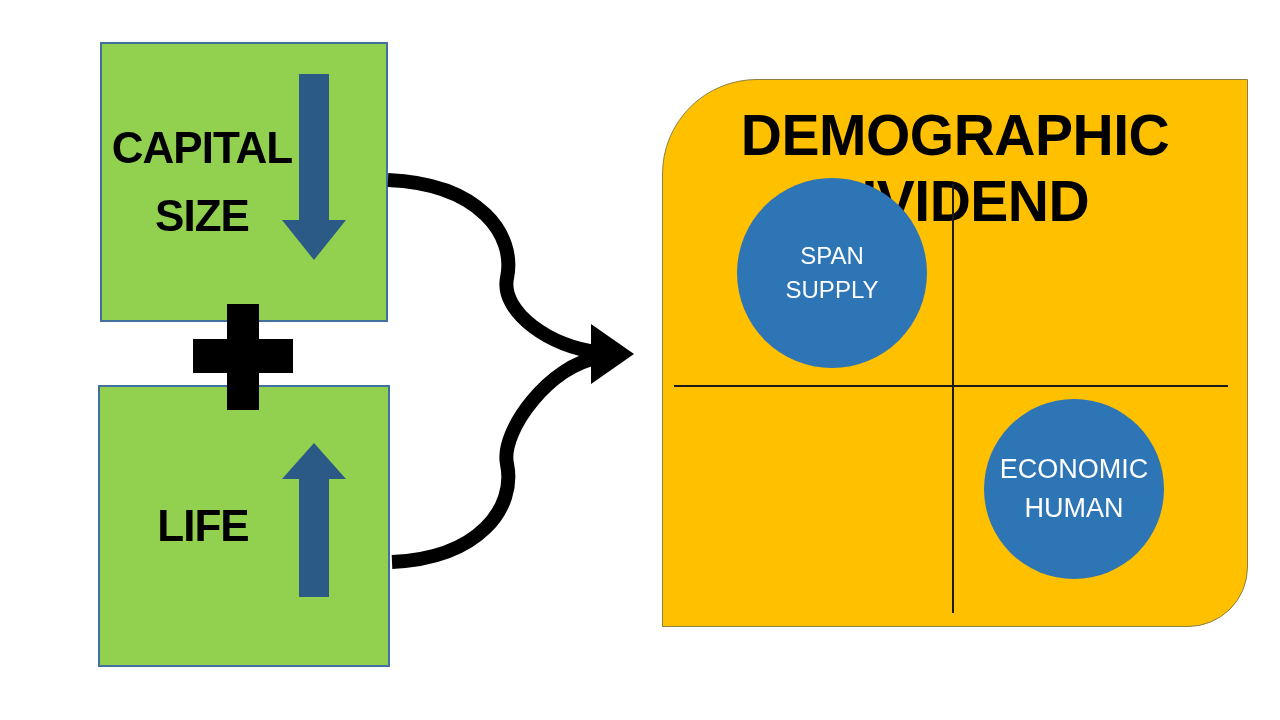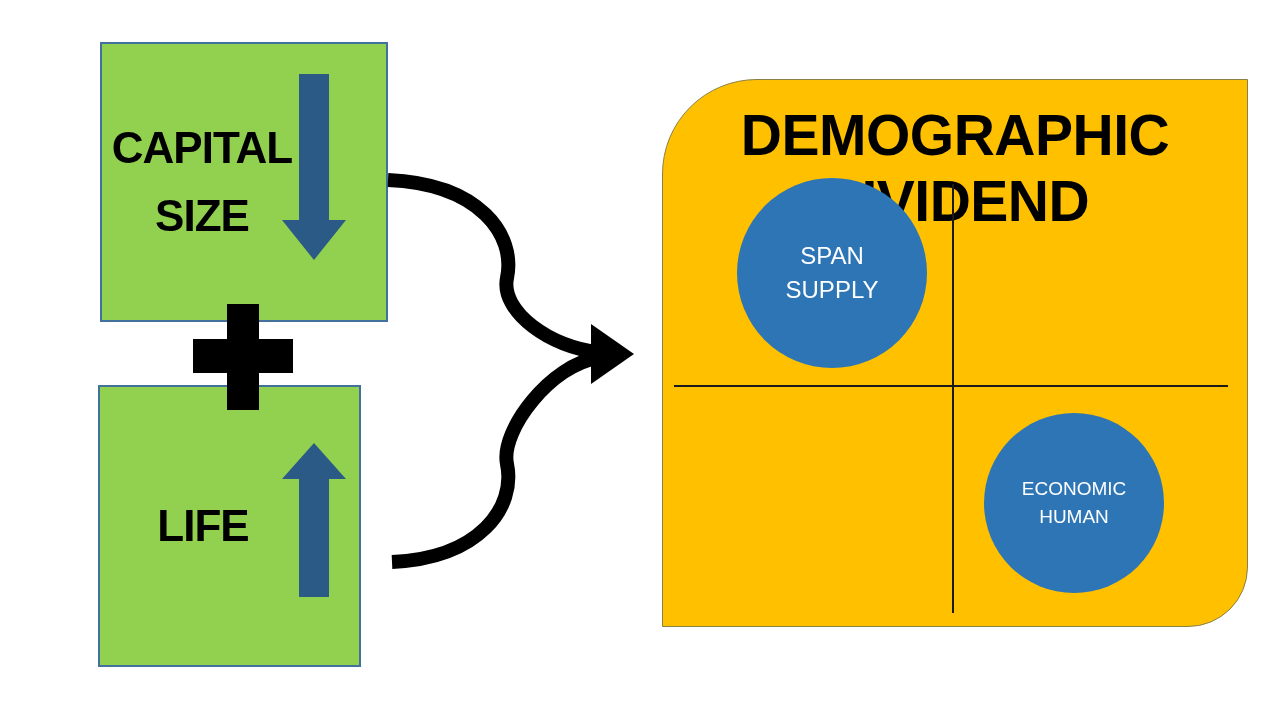--- a/index.html
+++ b/index.html
@@ -2,21 +2,21 @@
 <html><head>
 <meta charset="utf-8">
 <style>
   html,body{margin:0;padding:0;background:#ffffff;width:1280px;height:720px;overflow:hidden;
             font-family:"Liberation Sans",sans-serif;}
   .canvas{position:relative;width:1280px;height:720px;background:#ffffff;}
 
   
   .input-box{position:absolute;background:#92d050;border:2px solid #41719c;box-sizing:border-box;}
   #box-family{left:100px;top:42px;width:288px;height:280px;}
-  #box-life{left:98px;top:385px;width:263px;height:282px;}
+  #box-life{left:98px;top:385px;width:292px;height:282px;}
   .input-label{position:absolute;top:50%;transform:translateY(-50%);text-align:center;
                font-weight:bold;color:#000;font-size:44px;line-height:1.55;letter-spacing:-1px;}
   #box-family .input-label{left:0;width:200px;}
   #box-life .input-label{left:0;width:206px;}
   .input-label span{display:block;}
   .block-arrow{position:absolute;}
   #arrow-down-svg{left:180px;top:30px;}
   #arrow-up-svg{left:182px;top:56px;}
 
   
@@ -29,21 +29,21 @@
                 font-size:57px;letter-spacing:-0.5px;color:#000;}
   .divider-v{position:absolute;left:289px;top:104px;width:2px;height:429px;background:#1a1a1a;}
   .divider-h{position:absolute;left:11px;top:305px;width:554px;height:2px;background:#1a1a1a;}
 
   .circle{position:absolute;border-radius:50%;background:#2e75b6;display:flex;
           align-items:center;justify-content:center;text-align:center;color:#ffffff;
           font-size:24px;line-height:1.42;}
   #circle-labor{left:74px;top:98px;width:190px;height:190px;}
   #circle-savings{left:318px;top:97px;width:192px;height:192px;}
   #circle-human{left:75px;top:326px;width:190px;height:190px;}
-  #circle-economic{left:321px;top:333px;width:180px;height:180px;font-size:19px;line-height:1.45;}
+  #circle-economic{left:321px;top:319px;width:180px;height:180px;font-size:27px;line-height:1.45;}
   .circle span{display:block;}
 </style>
 </head>
 <body>
 
 <div class="canvas">
 
   <div class="input-box" id="box-family">
     <div class="input-label">
       <span>CAPITAL</span>

